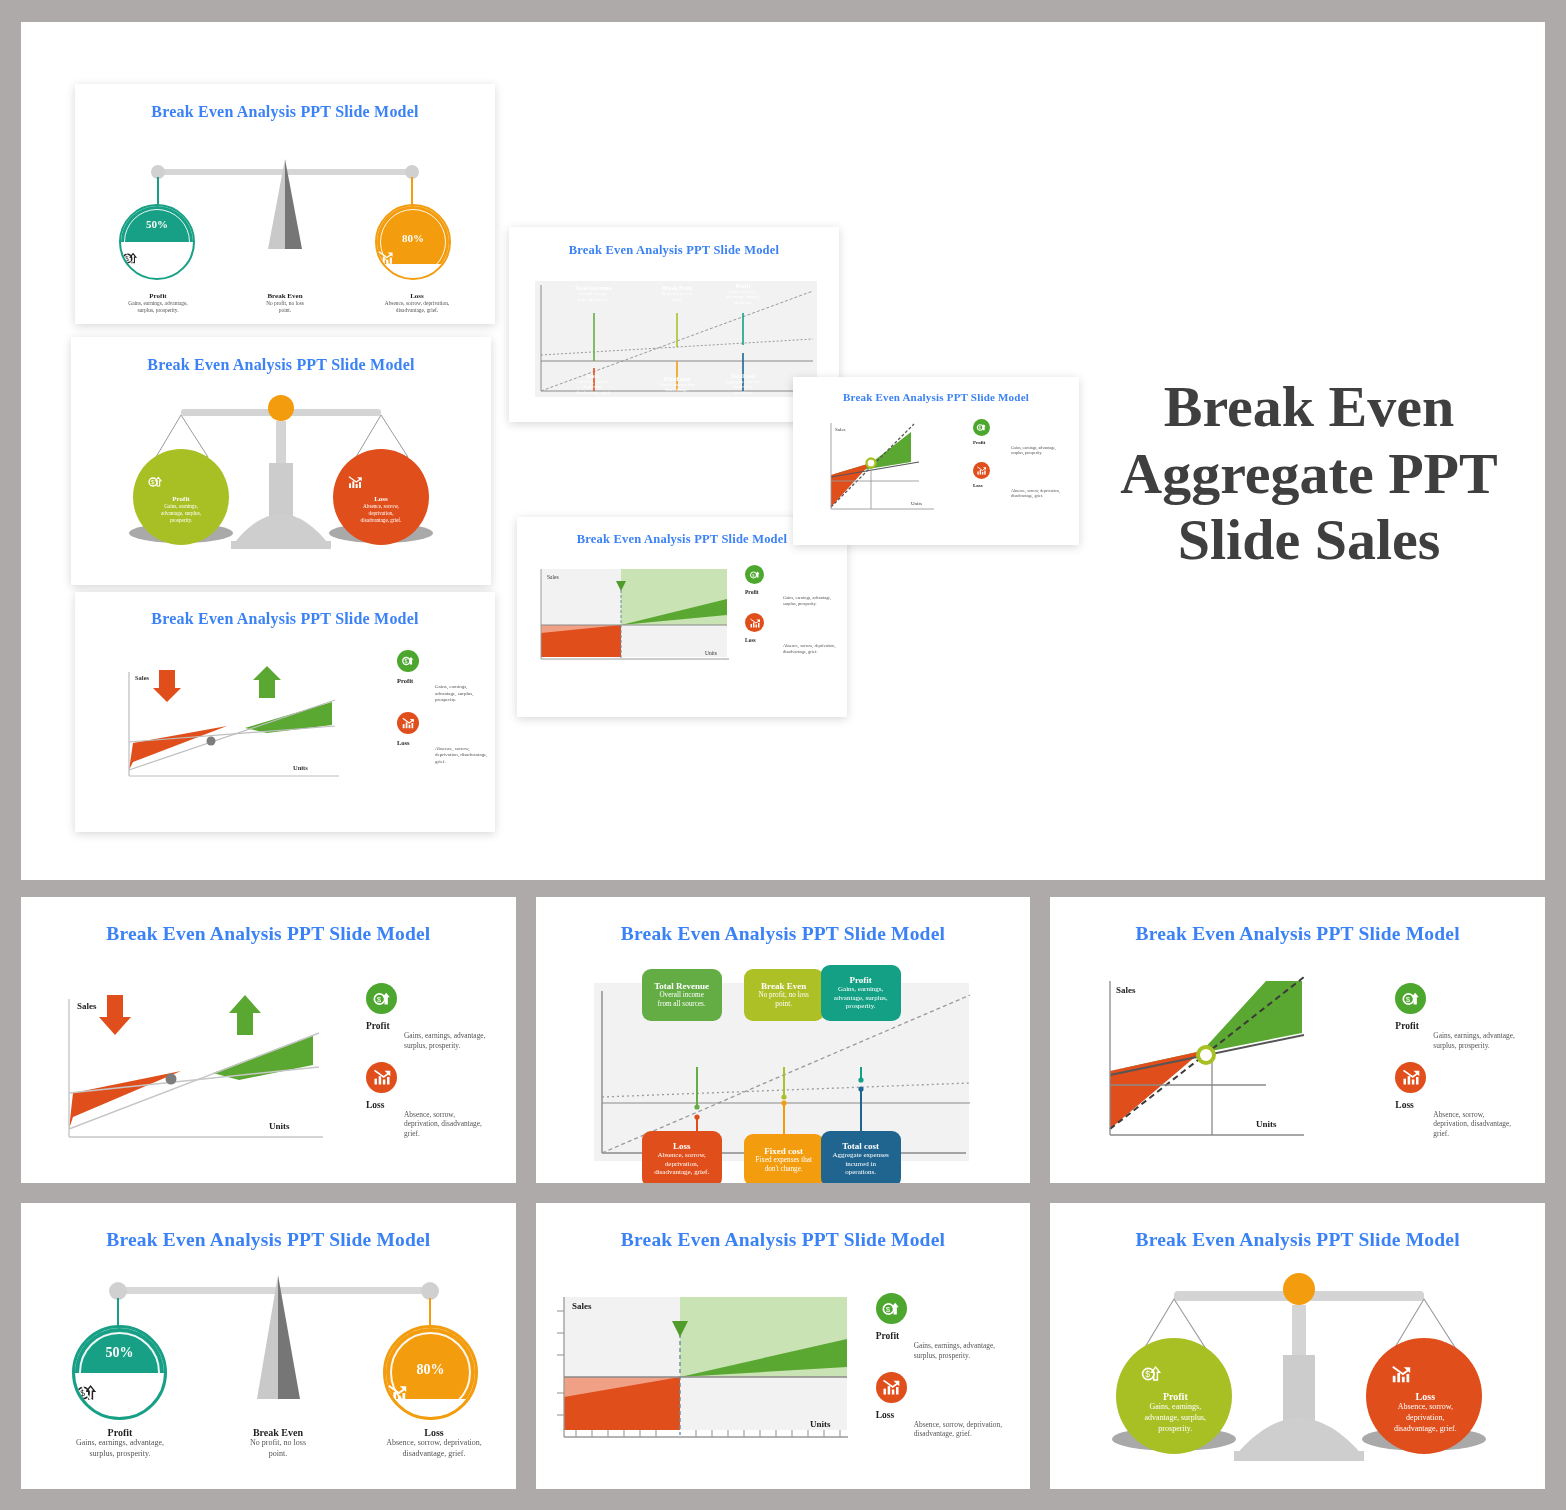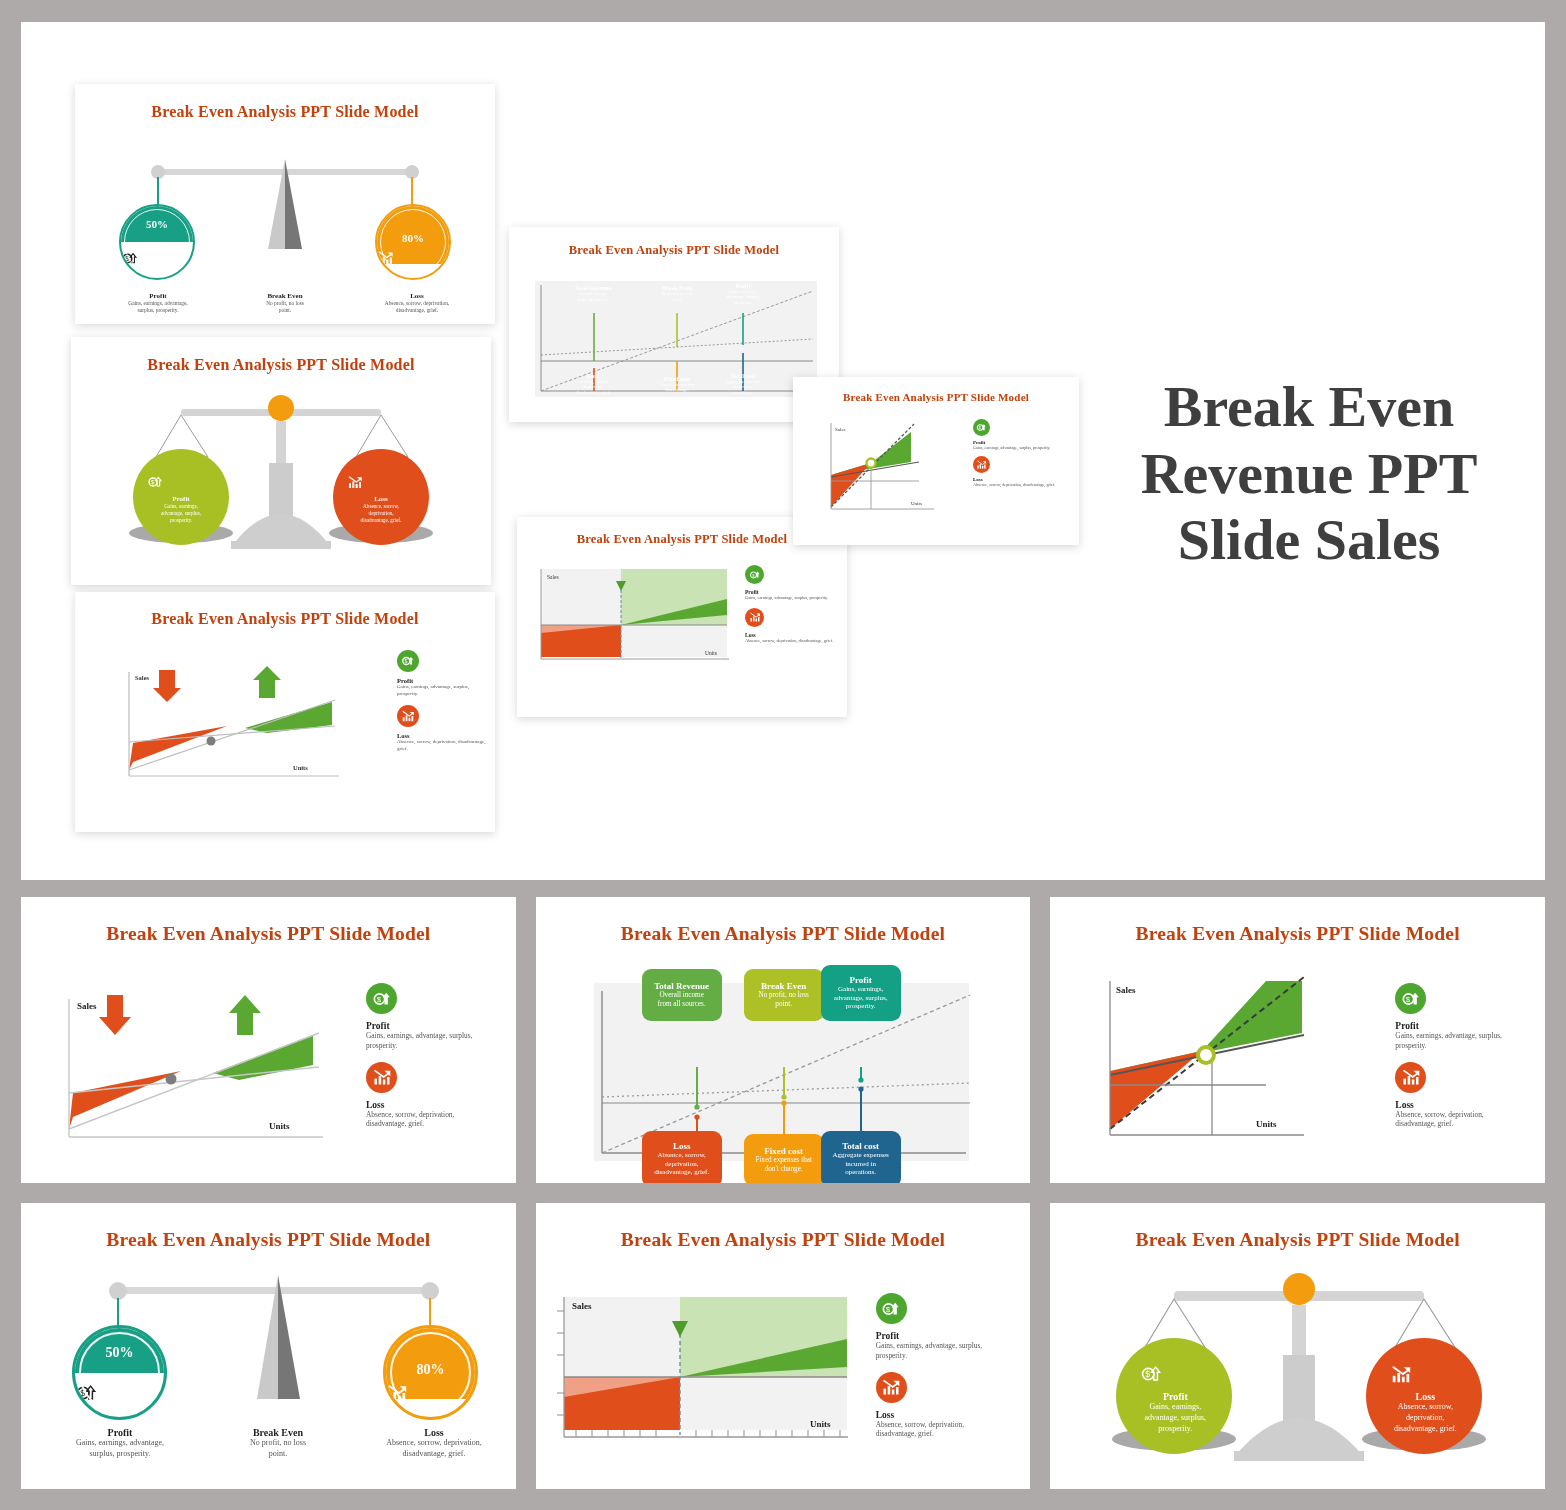--- a/index.html
+++ b/index.html
@@ -21,21 +21,21 @@
 
   
   .slide {
     position: absolute;
     background: #fff;
     box-shadow: 0 2px 9px rgba(0,0,0,0.16);
   }
   .slide-title {
     text-align: center;
     font-weight: bold;
-    color: #c2410c;
+    color: #3b82f6;
     font-family: "Liberation Serif", serif;
     letter-spacing: 0.2px;
     white-space: nowrap;
   }
 
   
   .hero-title {
     position: absolute;
     left: 1088px; top: 352px;
     width: 400px;
@@ -63,21 +63,21 @@
     overflow: hidden;
   }
 
   
   .legend { position: absolute; }
   .legend .lg-icon {
     border-radius: 50%;
     display: flex; align-items: center; justify-content: center;
   }
   .lg-head { font-weight: bold; color: #222; font-family: "Liberation Serif", serif;}
-  .lg-body { color: #555; font-family: "Liberation Serif", serif; }
+  .lg-body { color: #555; font-family: "Liberation Serif", serif; margin-left: 38px; }
 
   
   .pillbox {
     position: absolute;
     border-radius: 9px;
     color: #fff;
     text-align: center;
     display: flex; flex-direction: column;
     align-items: center; justify-content: center;
     font-family: "Liberation Serif", serif;
@@ -103,21 +103,21 @@
 </style>
 </head>
 <body>
 
 <div class="page">
 
   <div class="hero">
 
     <div class="hero-title">
       <div>Break Even</div>
-      <div>Revenue PPT</div>
+      <div>Aggregate PPT</div>
       <div>Slide Sales</div>
     </div>
 
     <div class="slide" style="left:488px; top:205px; width:330px; height:195px;">
       <div class="slide-title" style="font-size:12.5px; margin-top:16px;">Break Even Analysis PPT Slide Model</div>
       <div style="position:absolute; left:18px; top:46px; width:294px; height:130px;">
         <div style="position:absolute; left:8px; top:8px; right:4px; bottom:6px; background:#f2f2f2;"></div>
         <svg width="294" height="130" style="position:absolute; left:0; top:0;">
           <line x1="14" y1="12" x2="14" y2="118" stroke="#8a8a8a" stroke-width="1"></line>
           <line x1="14" y1="118" x2="286" y2="118" stroke="#8a8a8a" stroke-width="1"></line>

